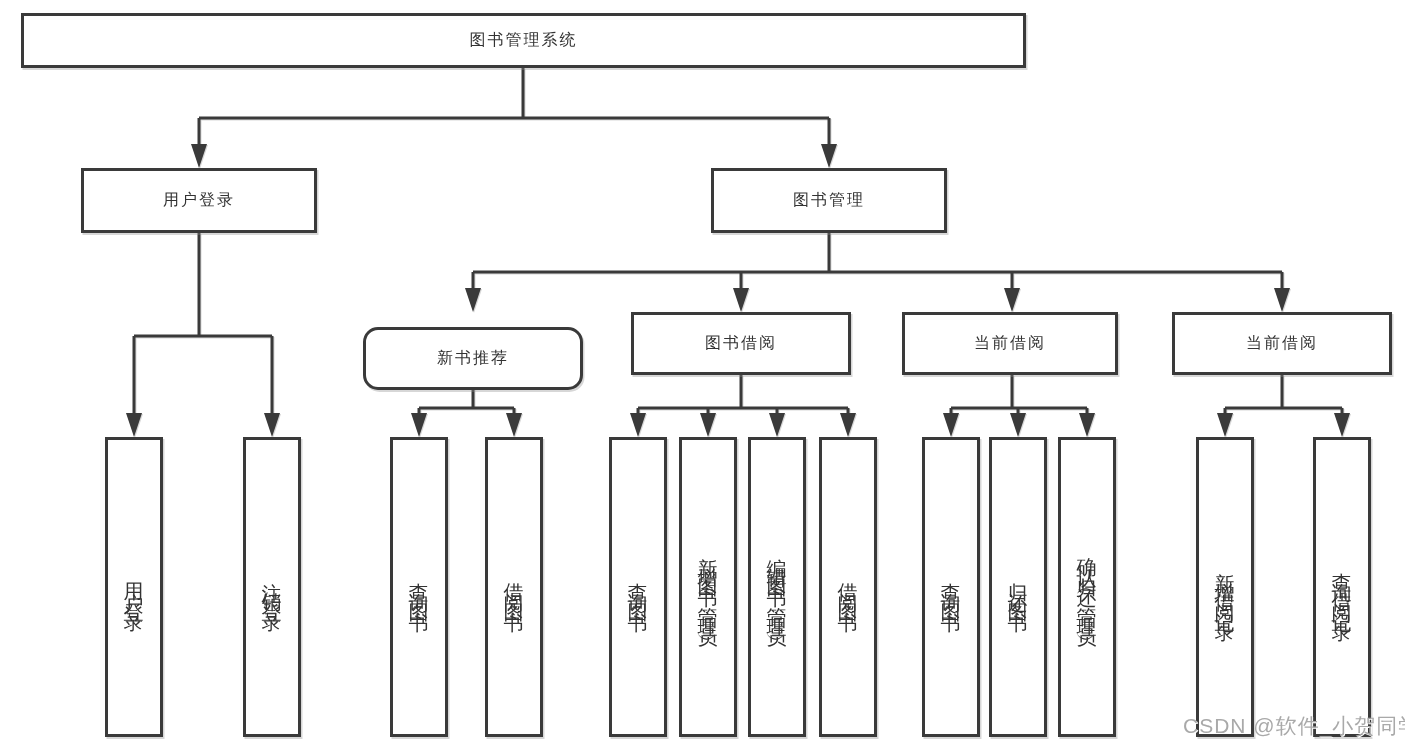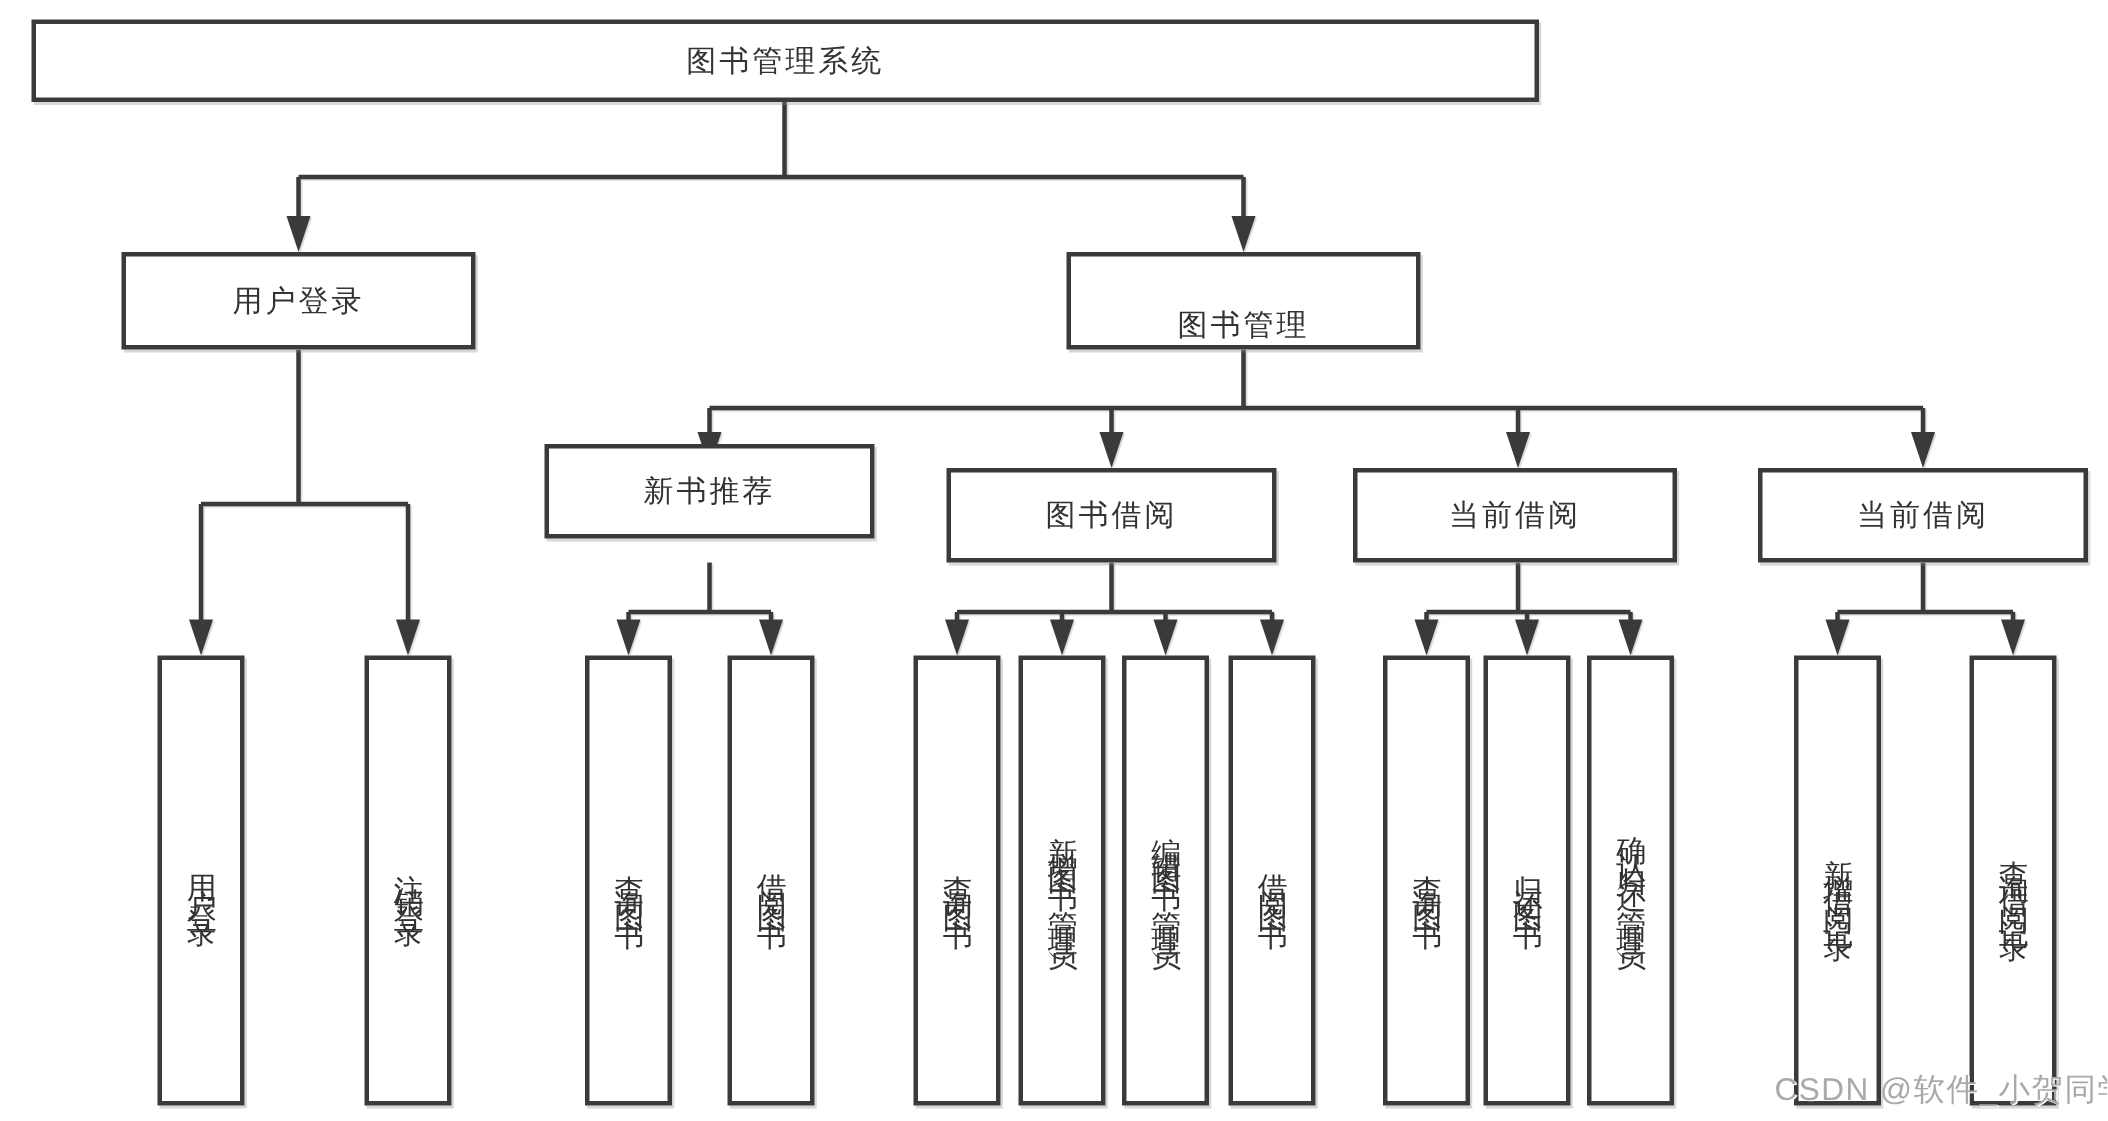--- a/index.html
+++ b/index.html
@@ -31,21 +31,21 @@
     position: absolute;
     background: #ffffff;
     border: 3px solid #3a3a3a;
     display: flex;
     align-items: center;
     justify-content: center;
     color: #333333;
     box-shadow: 1.5px 2px 0 rgba(140,140,140,0.35);
   }
   .hnode span {
-    font-size: 20px;
+    font-size: 16px;
     letter-spacing: 2px;
     white-space: nowrap;
   }
   .vnode span {
     writing-mode: vertical-rl;
     text-orientation: mixed;
     font-size: 20px;
     letter-spacing: 10px;
     line-height: 1;
     white-space: nowrap;
@@ -101,25 +101,25 @@
     </g>
   </svg>
 
   <div class="hnode" style="left:21px; top:13px; width:1005px; height:55px;">
     <span>图书管理系统</span>
   </div>
 
   <div class="hnode" style="left:81px; top:168px; width:236px; height:65px;">
     <span>用户登录</span>
   </div>
-  <div class="hnode" style="left:711px; top:168px; width:236px; height:65px;align-items:flex-end;">
+  <div class="hnode" style="left:711px; top:168px; width:236px; height:65px;">
     <span>图书管理</span>
   </div>
 
-  <div class="hnode" style="left:363px; top:296px; width:220px; height:63px;">
+  <div class="hnode" style="left:363px; top:327px; width:220px; height:63px;border-radius:15px;">
     <span>新书推荐</span>
   </div>
   <div class="hnode" style="left:631px; top:312px; width:220px; height:63px;">
     <span>图书借阅</span>
   </div>
   <div class="hnode" style="left:902px; top:312px; width:216px; height:63px;">
     <span>当前借阅</span>
   </div>
   <div class="hnode" style="left:1172px; top:312px; width:220px; height:63px;">
     <span>当前借阅</span>

